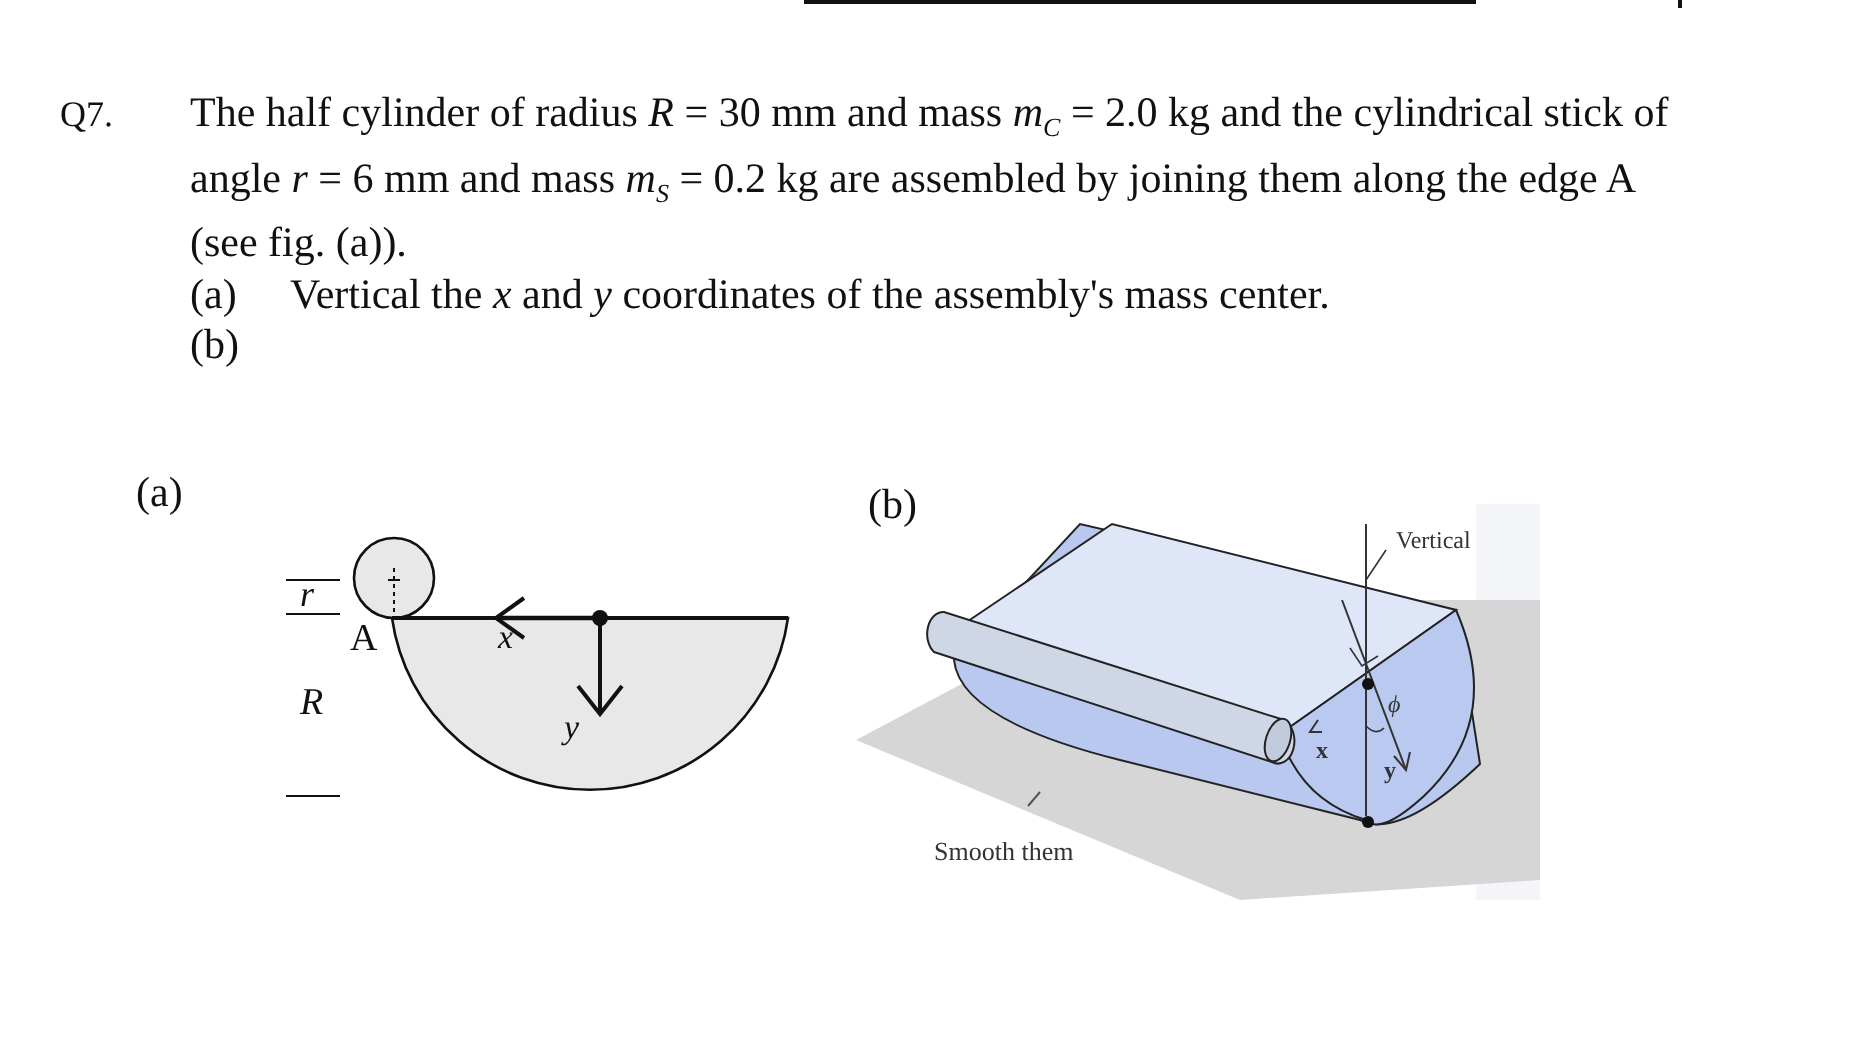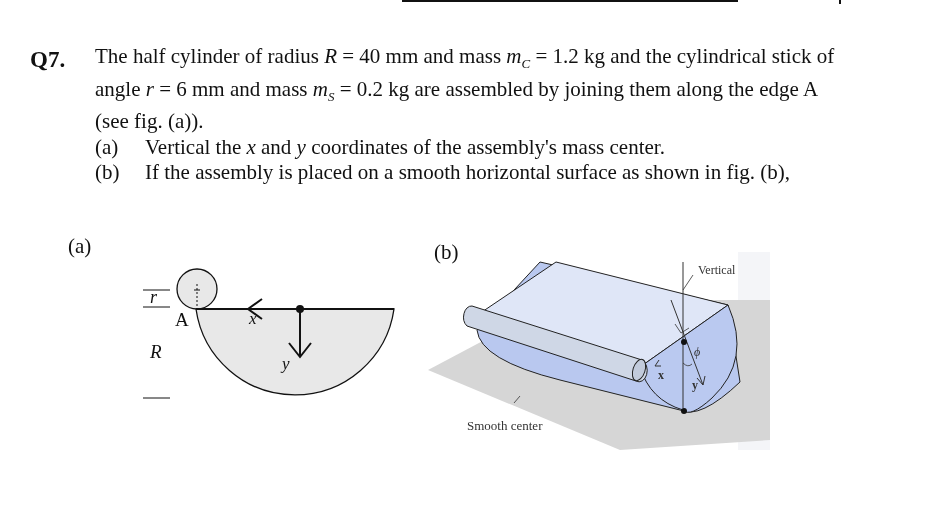--- a/index.html
+++ b/index.html
@@ -1,52 +1,51 @@
 <!DOCTYPE html>
 <html><head>
 <meta charset="utf-8">
 <style>
   html, body { margin: 0; padding: 0; background: #ffffff; }
   body { width: 929px; height: 525px; position: relative; overflow: hidden;
          font-family: "Liberation Serif", "DejaVu Serif", serif; color: #111; }
   .topline { position: absolute; left: 402px; top: 0; width: 336px; height: 2px; background: #111; }
   .topmark { position: absolute; left: 839px; top: 0; width: 2px; height: 4px; background: #111; }
-  .qnum { position: absolute; left: 30px; top: 47px; font-weight: bold; font-size: 23px; }
+  .qnum { position: absolute; left: 30px; top: 47px; font-weight: normal; font-size: 18px; }
   .para { position: absolute; left: 95px; top: 44px; width: 820px; font-size: 21px; line-height: 25.5px; }
   .line { white-space: nowrap; }
   .sub { display: flex; white-space: nowrap; }
   .sub .lbl { width: 50px; }
   .indent { padding-left: 50px; }
   i sub { font-size: 13px; }
   .fig { position: absolute; }
   .figlabel { position: absolute; font-size: 21px; }
 </style>
 </head>
 <body>
 
 <div class="topline"></div>
 <div class="topmark"></div>
 
 <div class="qnum">Q7.</div>
 
 <div class="para">
   <div class="line">
-    <span>The half cylinder of radius </span><i>R</i><span> = 40 mm and mass </span><i><span>m</span><sub>C</sub></i><span> = 1.2 kg and the cylindrical stick of</span>
+    <span>The half cylinder of radius </span><i>R</i><span> = 30 mm and mass </span><i><span>m</span><sub>C</sub></i><span> = 2.0 kg and the cylindrical stick of</span>
   </div>
   <div class="line">
     <span>angle </span><i>r</i><span> = 6 mm and mass </span><i><span>m</span><sub>S</sub></i><span> = 0.2 kg are assembled by joining them along the edge A</span>
   </div>
   <div class="line">(see fig. (a)).</div>
   <div class="sub">
     <span class="lbl">(a)</span>
     <span><span>Vertical the </span><i>x</i><span> and </span><i>y</i><span> coordinates of the assembly's mass center.</span></span>
   </div>
   <div class="sub">
     <span class="lbl">(b)</span>
-    <span>If the assembly is placed on a smooth horizontal surface as shown in fig. (b),</span>
   </div>
 </div>
 
 <div class="figlabel" style="left:68px; top:234px;">(a)</div>
 <svg class="fig" style="left:130px; top:260px;" width="280" height="150" viewBox="130 260 280 150">
   <path d="M196 309 A 100 100 0 0 0 394 309 Z" fill="#e8e8e8" stroke="#111" stroke-width="1.3"></path>
   <circle cx="197" cy="289" r="20" fill="#e8e8e8" stroke="#111" stroke-width="1.3"></circle>
   <line x1="197" y1="284" x2="197" y2="309" stroke="#111" stroke-dasharray="2,2" stroke-width="1"></line>
   <line x1="194" y1="290" x2="200" y2="290" stroke="#111" stroke-width="1"></line>
   <line x1="196" y1="309" x2="394" y2="309" stroke="#111" stroke-width="2"></line>
@@ -92,16 +91,16 @@
   <polyline points="675,324 681,333 689,328" fill="none" stroke="#333" stroke-width="0.8"></polyline>
 
   <polyline points="659,360 655,366 661,366" fill="none" stroke="#333" stroke-width="1"></polyline>
 
   <path d="M683 363 Q688 368 692 364" fill="none" stroke="#333" stroke-width="0.8"></path>
   <circle cx="684" cy="342" r="3" fill="#111"></circle>
   <circle cx="684" cy="411" r="3" fill="#111"></circle>
   <line x1="514" y1="403" x2="520" y2="396" stroke="#555" stroke-width="1"></line>
 </svg>
 <div class="figlabel" style="left:698px; top:263px; font-size:12px; color:#333;">Vertical</div>
-<div class="figlabel" style="left:467px; top:418px; font-size:13px; color:#333;">Smooth center</div>
+<div class="figlabel" style="left:467px; top:418px; font-size:13px; color:#333;">Smooth them</div>
 <div class="figlabel" style="left:658px; top:368px; font-size:12px; font-weight:bold; color:#333;">x</div>
 <div class="figlabel" style="left:692px; top:378px; font-size:12px; font-weight:bold; color:#333;">y</div>
 <div class="figlabel" style="left:694px; top:345px; font-size:12px; font-style:italic; color:#333;">ϕ</div>
 
 </body></html>

